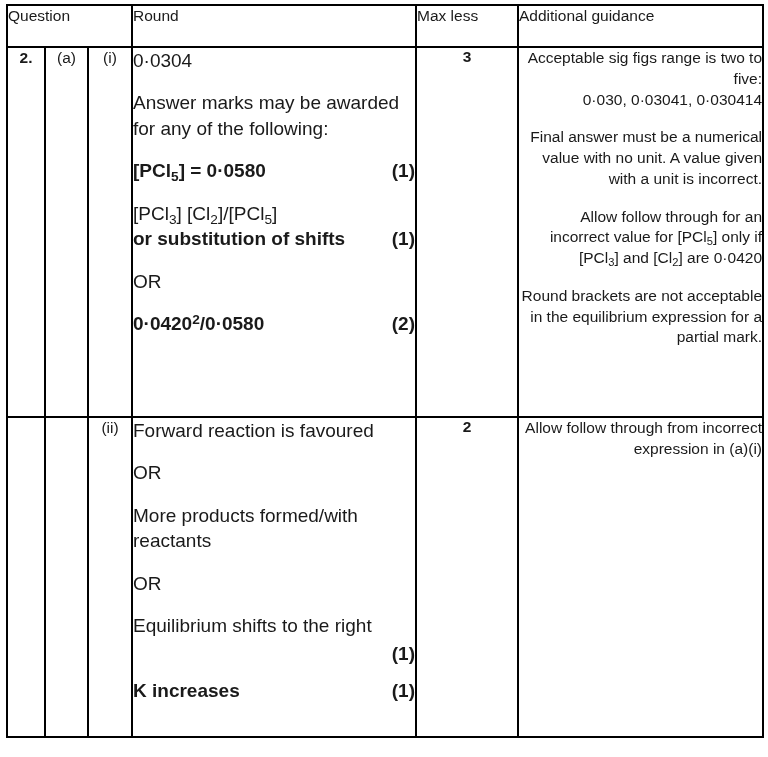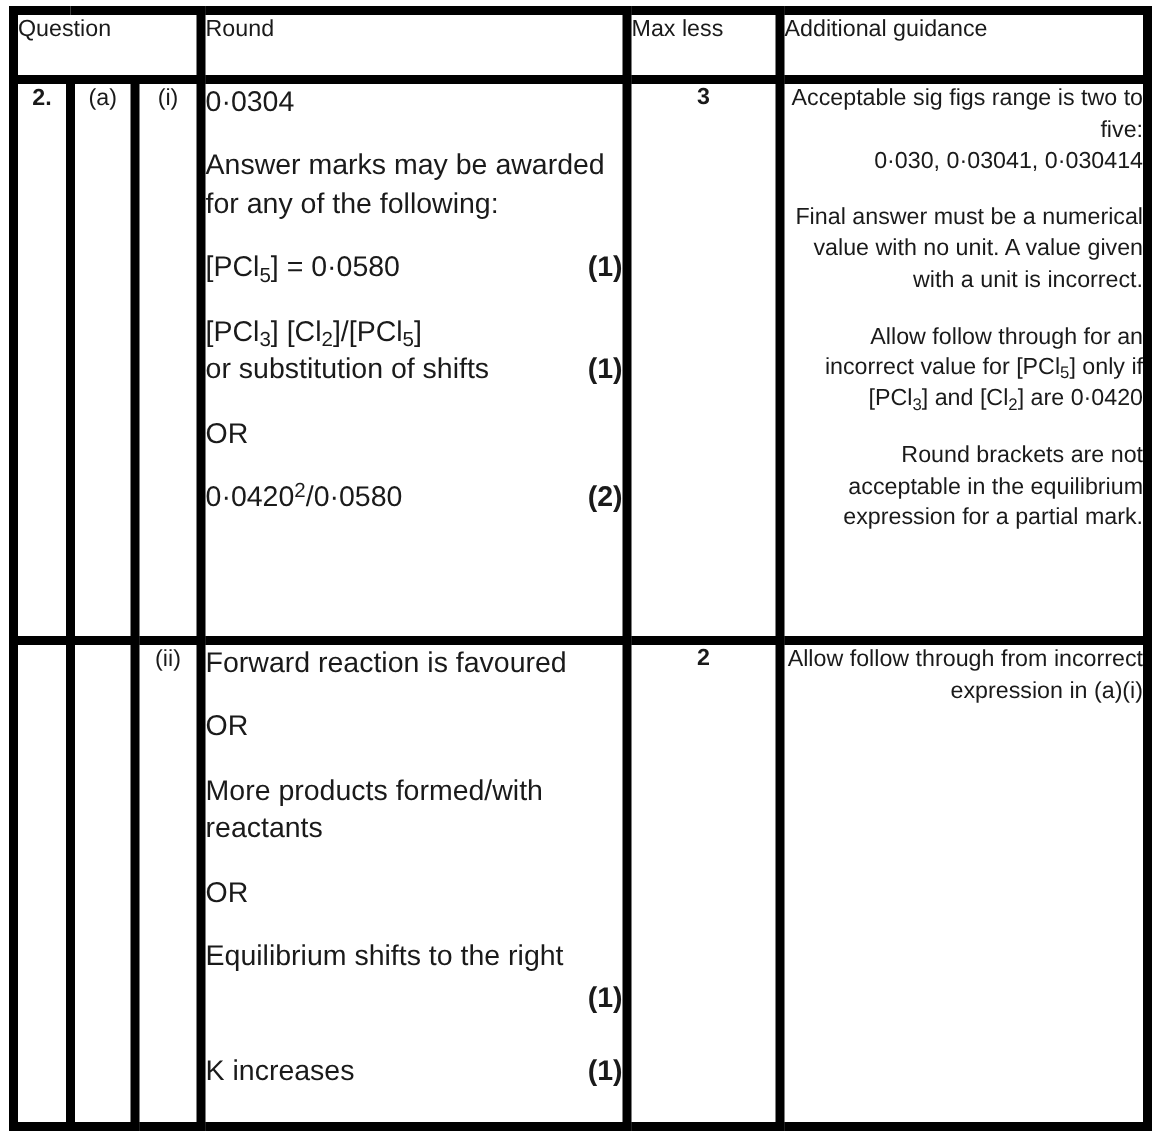--- a/index.html
+++ b/index.html
@@ -27,21 +27,21 @@
 
   table.marking-table {
     width: 756px;
     border-collapse: collapse;
     table-layout: fixed;
     background: #ffffff;
   }
 
   table.marking-table th,
   table.marking-table td {
-    border: 6px solid #000000;
+    border: 2px solid #000000;
     vertical-align: top;
     padding: 0;
     background: #ffffff;
   }
 
   
   thead th {
     background: #dcdcdc;
     font-weight: normal;
     text-align: left;
@@ -94,30 +94,30 @@
   
   tr.row-ai td { height: 368px; }
   tr.row-aii td { height: 318px; }
 
   
   .para {
     margin: 0 0 17px 0;
   }
   .para:last-child { margin-bottom: 0; gap: 37px; }
   .para.tight { margin-bottom: 0; }
-  .para.gap-lg { margin-bottom: 24px; }
+  .para.gap-lg { margin-bottom: 12px; }
 
   
   .marked-line {
     display: flex;
     align-items: baseline;
     justify-content: space-between;
     gap: 10px;
   }
-  .marked-line .txt { flex: 0 1 auto; }
+  .marked-line .txt { flex: 0 1 auto; font-weight: bold; }
   .mark-tag {
     font-weight: bold;
     white-space: nowrap;
     flex: none;
   }
   .mark-tag.solo {
     display: block;
     text-align: right;
     font-weight: bold;
     margin-top: 2px;

